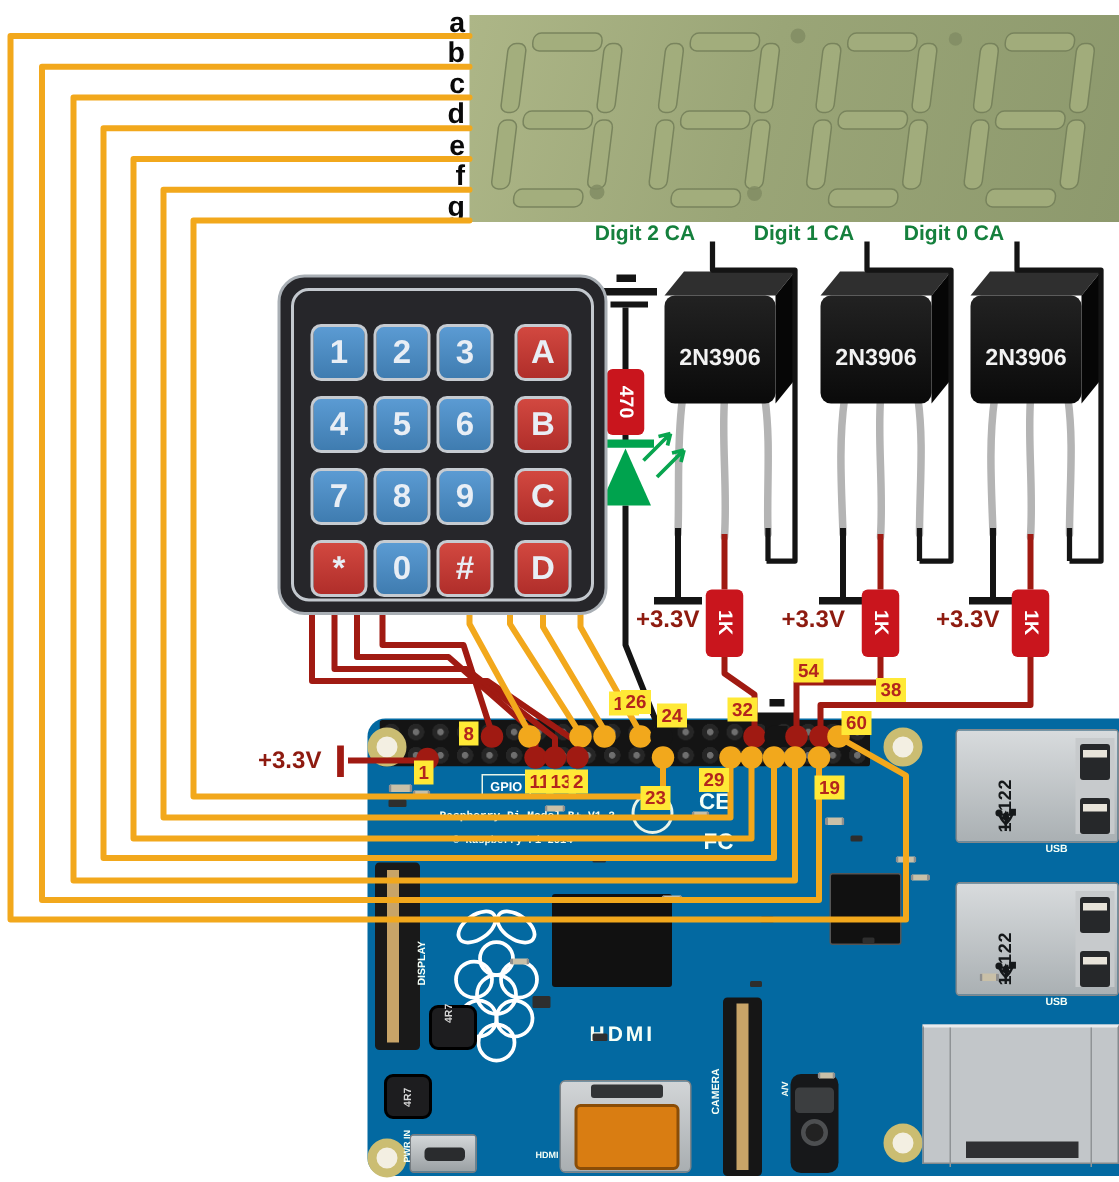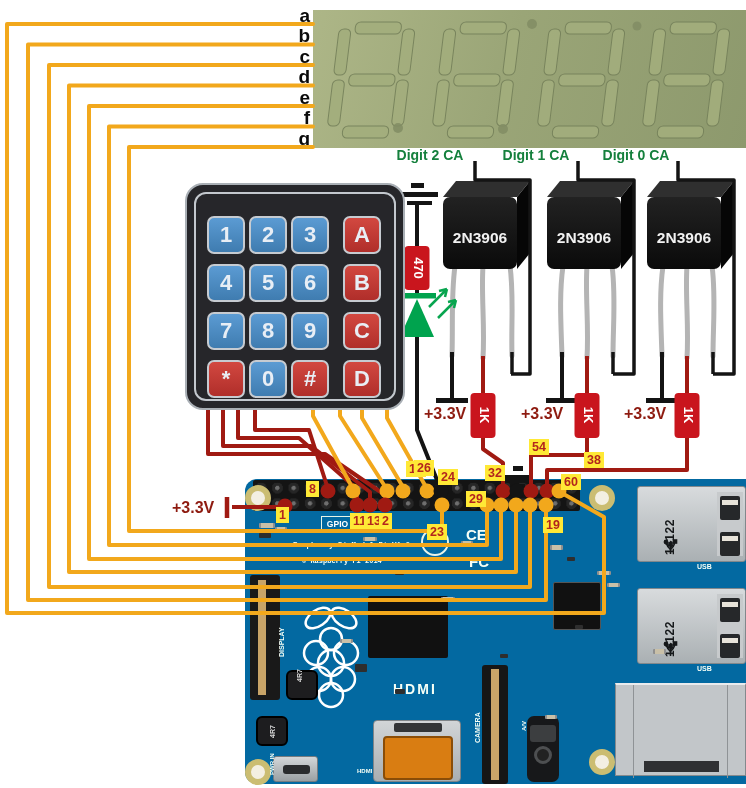--- a/index.html
+++ b/index.html
@@ -445,20 +445,20 @@
 
   <span class="pinlab" style="left:276px;top:507px">1</span>
   <span class="pinlab" style="left:306px;top:481px">8</span>
   <span class="pinlab" style="left:350px;top:513px">11</span>
   <span class="pinlab" style="left:364px;top:513px">13</span>
   <span class="pinlab" style="left:379px;top:513px">2</span>
   <span class="pinlab" style="left:406px;top:461px">18</span>
   <span class="pinlab" style="left:414px;top:460px">26</span>
   <span class="pinlab" style="left:427px;top:524px">23</span>
   <span class="pinlab" style="left:438px;top:469px">24</span>
-  <span class="pinlab" style="left:466px;top:491px">29</span>
+  <span class="pinlab" style="left:466px;top:512px">29</span>
   <span class="pinlab" style="left:485px;top:465px">32</span>
   <span class="pinlab" style="left:529px;top:439px">54</span>
   <span class="pinlab" style="left:543px;top:517px">19</span>
   <span class="pinlab" style="left:584px;top:452px">38</span>
   <span class="pinlab" style="left:561px;top:474px">60</span>
 
 </div>
 
 </body></html>

